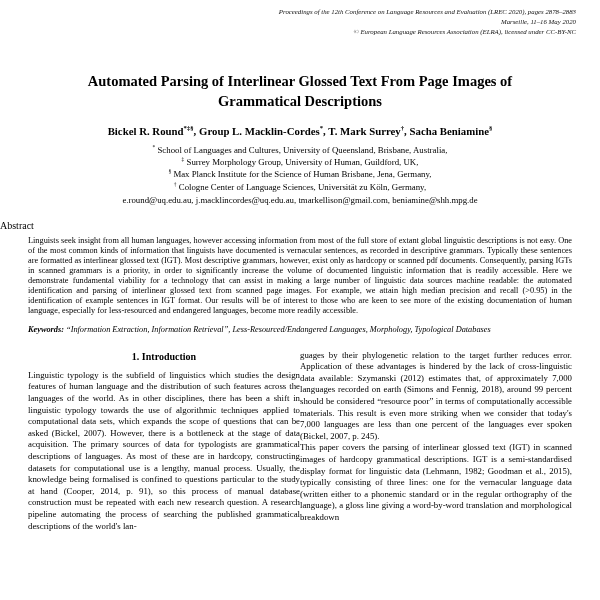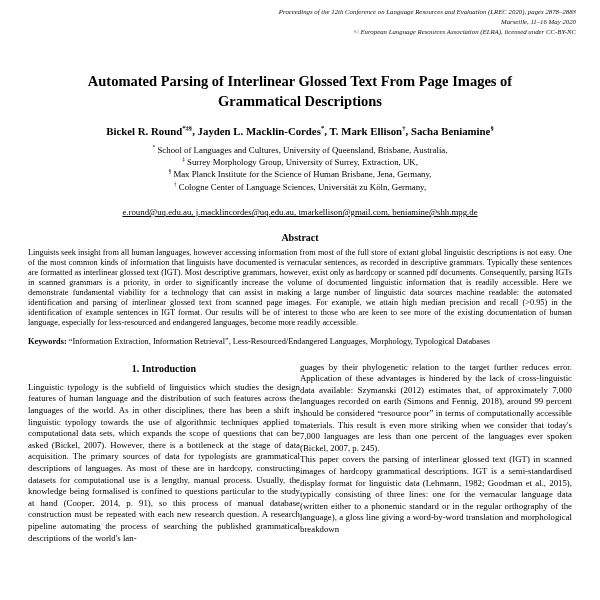--- a/index.html
+++ b/index.html
@@ -38,42 +38,42 @@
     font-weight: bold;
   }
   sup { font-size: 0.62em; }
   .affiliations {
     margin-top: 7px;
     text-align: center;
     font-size: 8.8px;
     line-height: 1.3;
   }
   .emails {
-    margin-top: 14px;
+    margin-top: 2px;
     text-align: center;
     font-size: 8.8px;
-    text-decoration: underline;
   }
   .abstract-heading {
     margin-top: 15px;
-    text-align: center;
+    text-align: left;
     font-size: 10px;
-    font-weight: bold;
+    font-weight: normal;
   }
   .abstract-body {
     margin: 5px 28px 1px;
     text-align: justify;
     font-size: 8.3px;
     line-height: 1.2;
   }
   .keywords {
     margin: 9px 28px 0;
     text-align: justify;
     font-size: 8.3px;
     line-height: 1.3;
+    font-style: italic;
   }
   .kw-label { font-weight: bold; }
   .columns {
     display: flex;
     gap: 0;
     margin: 14px 28px 0;
   }
   .col {
     flex: 1;
     text-align: justify;
@@ -94,26 +94,26 @@
 
   <div class="proc-header">
     <div>Proceedings of the 12th Conference on Language Resources and Evaluation (LREC 2020), pages 2878–2883</div>
     <div>Marseille, 11–16 May 2020</div>
     <div>© European Language Resources Association (ELRA), licensed under CC-BY-NC</div>
   </div>
 
   <h1 class="title">Automated Parsing of Interlinear Glossed Text From Page Images of Grammatical Descriptions</h1>
 
   <div class="authors">
-    <span><span>Bickel R. Round</span><sup>*‡§</sup><span>, </span></span><span><span>Jayden L. Macklin-Cordes</span><sup>*</sup><span>, </span></span><span><span>T. Mark Ellison</span><sup>†</sup><span>, </span></span><span><span>Sacha Beniamine</span><sup>§</sup></span>
+    <span><span>Bickel R. Round</span><sup>*‡§</sup><span>, </span></span><span><span>Group L. Macklin-Cordes</span><sup>*</sup><span>, </span></span><span><span>T. Mark Surrey</span><sup>†</sup><span>, </span></span><span><span>Sacha Beniamine</span><sup>§</sup></span>
   </div>
 
   <div class="affiliations">
     <div><sup>*</sup> <span>School of Languages and Cultures, University of Queensland, Brisbane, Australia,</span></div>
-    <div><sup>‡</sup> <span>Surrey Morphology Group, University of Surrey, Extraction, UK,</span></div>
+    <div><sup>‡</sup> <span>Surrey Morphology Group, University of Human, Guildford, UK,</span></div>
     <div><sup>§</sup> <span>Max Planck Institute for the Science of Human Brisbane, Jena, Germany,</span></div>
     <div><sup>†</sup> <span>Cologne Center of Language Sciences, Universität zu Köln, Germany,</span></div>
   </div>
 
   <div class="emails">e.round@uq.edu.au, j.macklincordes@uq.edu.au, tmarkellison@gmail.com, beniamine@shh.mpg.de</div>
 
   <div class="abstract-heading">Abstract</div>
   <p class="abstract-body">Linguists seek insight from all human languages, however accessing information from most of the full store of extant global linguistic descriptions is not easy. One of the most common kinds of information that linguists have documented is vernacular sentences, as recorded in descriptive grammars. Typically these sentences are formatted as interlinear glossed text (IGT). Most descriptive grammars, however, exist only as hardcopy or scanned pdf documents. Consequently, parsing IGTs in scanned grammars is a priority, in order to significantly increase the volume of documented linguistic information that is readily accessible. Here we demonstrate fundamental viability for a technology that can assist in making a large number of linguistic data sources machine readable: the automated identification and parsing of interlinear glossed text from scanned page images. For example, we attain high median precision and recall (&gt;0.95) in the identification of example sentences in IGT format. Our results will be of interest to those who are keen to see more of the existing documentation of human language, especially for less-resourced and endangered languages, become more readily accessible.</p>
 
   <p class="keywords">

